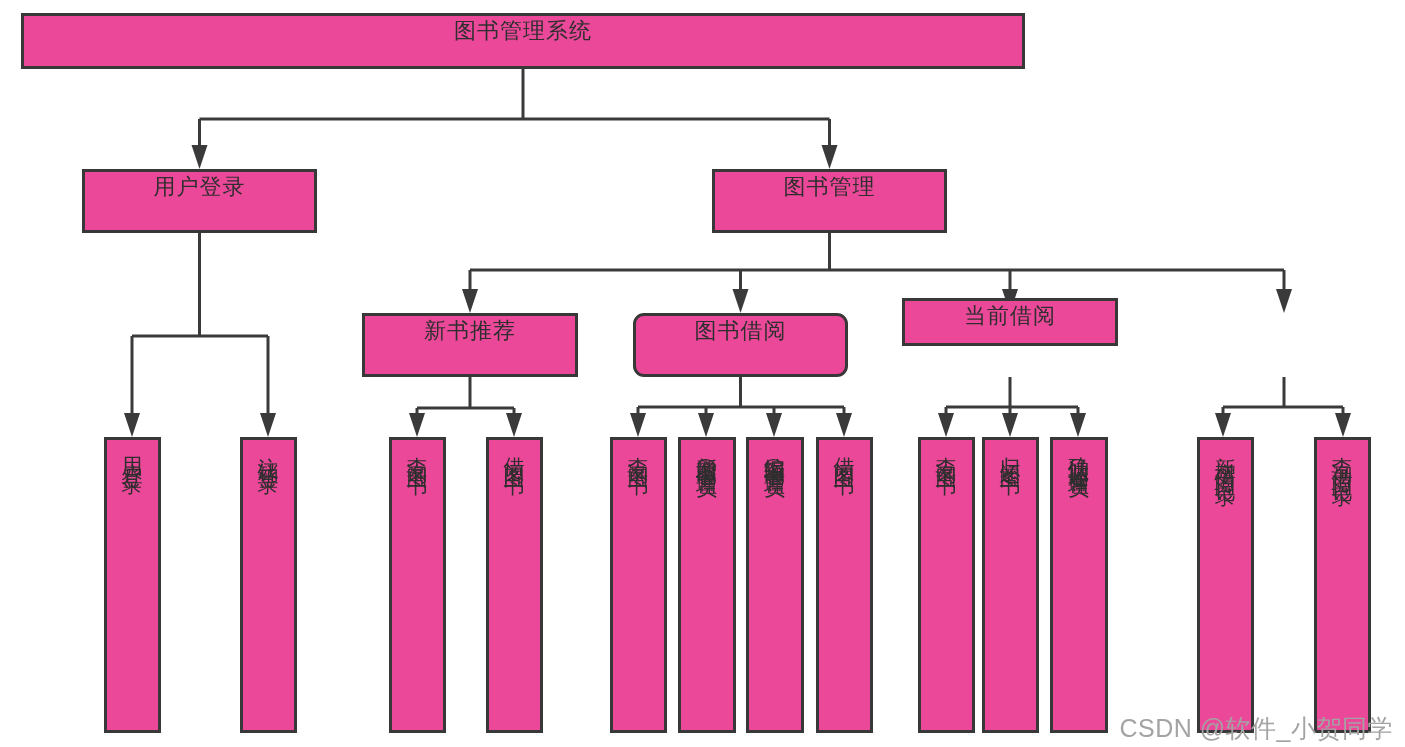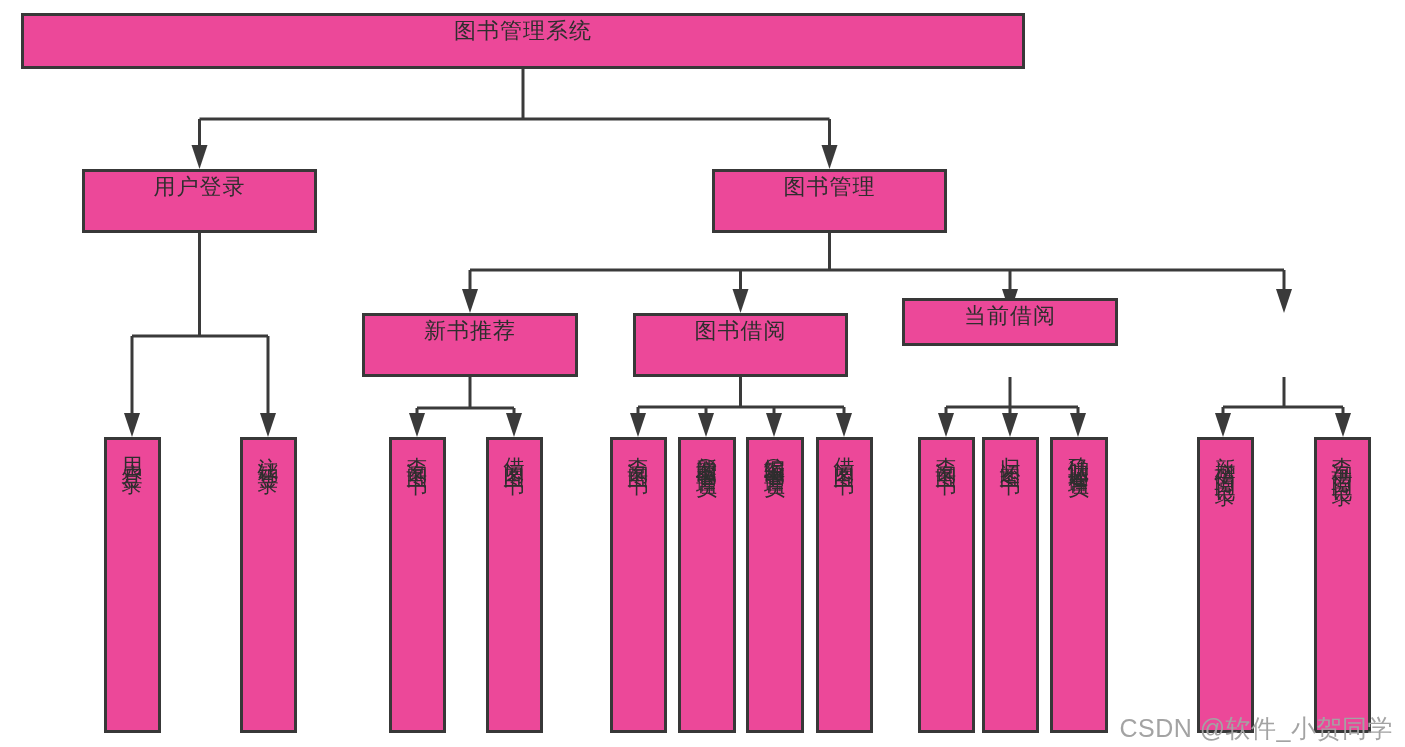--- a/index.html
+++ b/index.html
@@ -137,21 +137,21 @@
   <div class="node h-node" style="left:82px; top:169px; width:235px; height:64px;">
     <span>用户登录</span>
   </div>
   <div class="node h-node" style="left:362px; top:313px; width:216px; height:64px;">
     <span>新书推荐</span>
   </div>
 
   <div class="node h-node" style="left:712px; top:169px; width:235px; height:64px;">
     <span>图书管理</span>
   </div>
-  <div class="node h-node" style="left:633px; top:313px; width:215px; height:64px;">
+  <div class="node h-node" style="left:633px; top:313px; width:215px; height:64px;border-radius:11px;">
     <span>图书借阅</span>
   </div>
   <div class="node h-node" style="left:902px; top:298px; width:216px; height:48px;">
     <span>当前借阅</span>
   </div>
 
   <div class="node v-node" style="left:104px; top:437px; width:57px; height:296px;">
     <span class="v-label">用户登录</span>
   </div>
   <div class="node v-node" style="left:240px; top:437px; width:57px; height:296px;">

